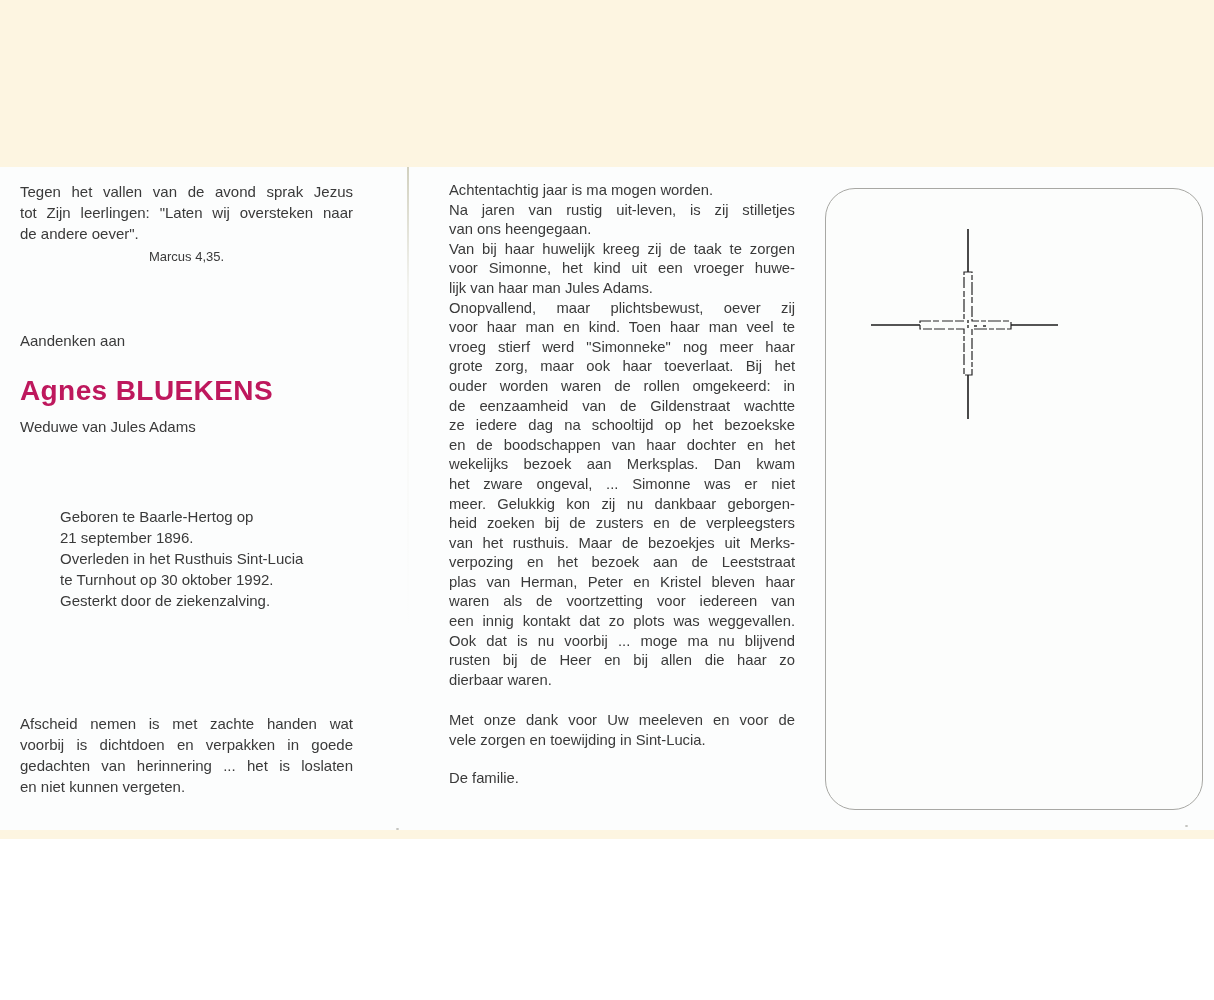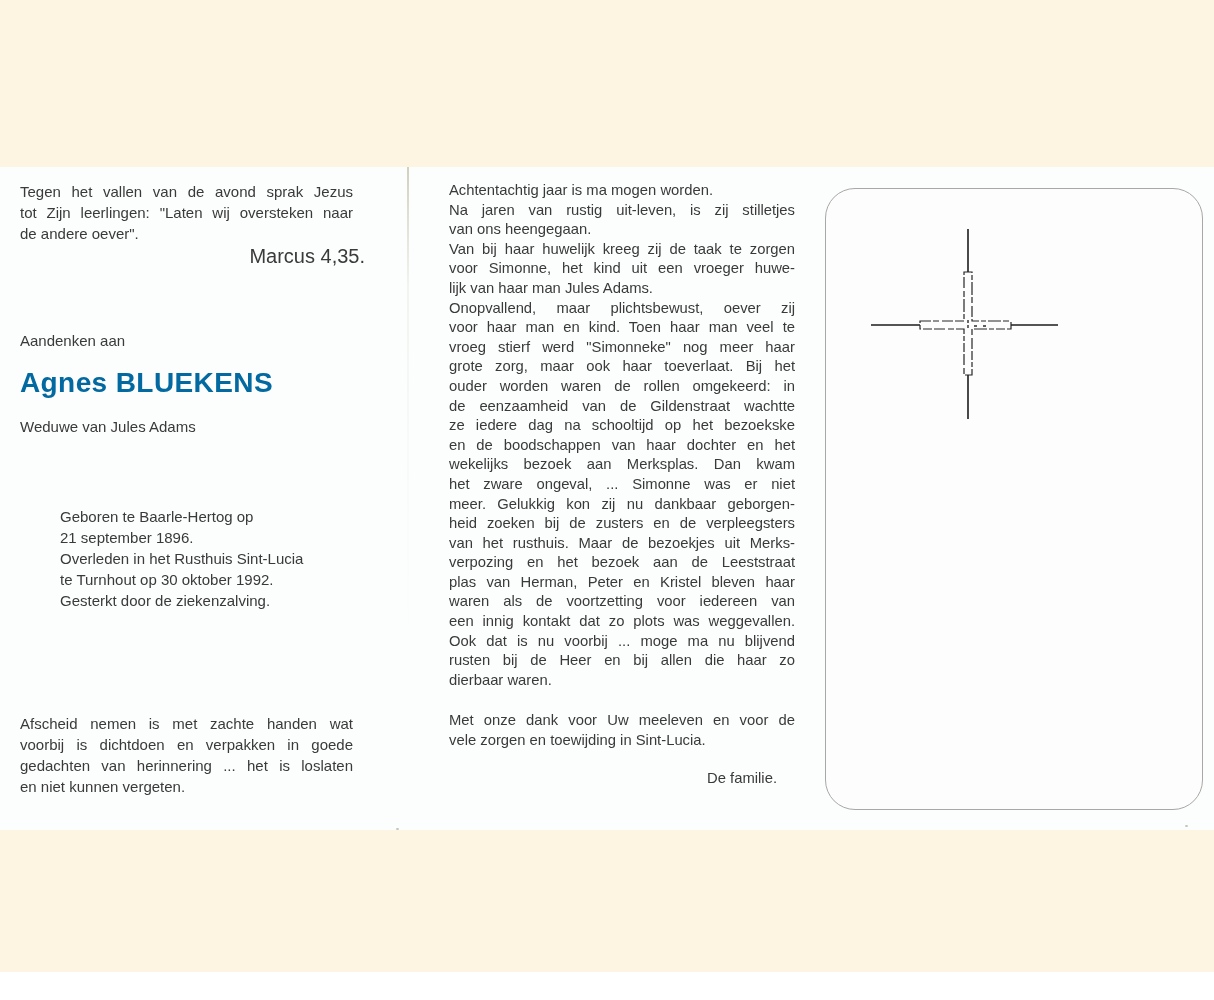--- a/index.html
+++ b/index.html
@@ -1,48 +1,48 @@
 <!DOCTYPE html>
 <html><head>
 <meta charset="utf-8">
 <style>
   html,body{margin:0;padding:0;}
   .page{
     position:relative;
-    width:1214px;height:972px;
+    width:1214px;height:839px;
     background:#fdf5e1;
     font-family:"Liberation Sans", sans-serif;
     color:#3a3a3a;
     overflow:hidden;
   }
   .scan-strip{
     position:absolute;left:0;top:167px;width:1214px;height:663px;
     background:#fcfdfd;
   }
   .fold-line{
     position:absolute;left:407px;top:0;width:2px;height:100%;
     background:linear-gradient(to bottom, rgba(175,172,140,0.55), rgba(175,172,140,0.12) 18%, rgba(175,172,140,0.05) 40%, rgba(175,172,140,0) 70%);
   }
   
   .line{white-space:normal;}
   .jl{text-align:justify;text-align-last:justify;}
   
   .quote{position:absolute;left:20px;top:14px;width:333px;font-size:15px;line-height:21px;}
-  .quote-source{position:absolute;left:32px;top:79px;width:333px;font-size:20px;line-height:21px;text-align:right;}
+  .quote-source{position:absolute;left:20px;top:79px;width:333px;font-size:13px;line-height:21px;text-align:center;}
   .memorial-label{position:absolute;left:20px;top:163px;width:333px;font-size:15px;line-height:21px;}
-  .name{position:absolute;left:20px;top:200px;width:380px;margin:0;
-        font-size:28px;line-height:32px;font-weight:bold;color:#0369a1;letter-spacing:0.4px;}
+  .name{position:absolute;left:20px;top:208px;width:380px;margin:0;
+        font-size:28px;line-height:32px;font-weight:bold;color:#be185d;letter-spacing:0.4px;}
   .relation{position:absolute;left:20px;top:249px;width:333px;font-size:15px;line-height:21px;}
   .life{position:absolute;left:60px;top:339px;width:300px;font-size:15px;line-height:21px;}
   .farewell{position:absolute;left:20px;top:546px;width:333px;font-size:15px;line-height:21px;}
   
   .bio{position:absolute;left:449px;top:14px;width:346px;font-size:14.8px;line-height:19.6px;}
   .thanks{position:absolute;left:449px;top:544px;width:346px;font-size:14.8px;line-height:19.6px;}
   .signature{position:absolute;left:449px;top:602px;width:346px;font-size:14.8px;line-height:19.6px;
-             text-align:right;padding-right:18px;box-sizing:border-box;}
+             padding-right:18px;box-sizing:border-box;}
   
   .card{
     position:absolute;left:825px;top:21px;width:378px;height:622px;
     border:1px solid #a8a8a4;border-radius:30px;
     background:#fcfdfc;box-sizing:border-box;
   }
   .cross-svg{position:absolute;left:42px;top:36px;}
   .speck{position:absolute;width:3px;height:2px;background:rgba(120,120,110,0.45);border-radius:50%;}
 </style>
 </head>

